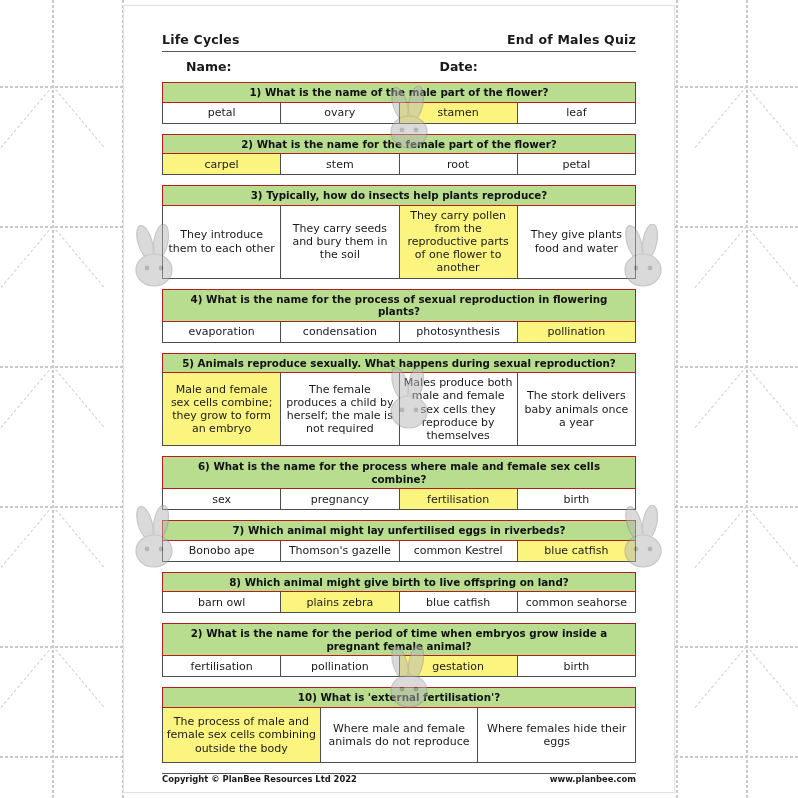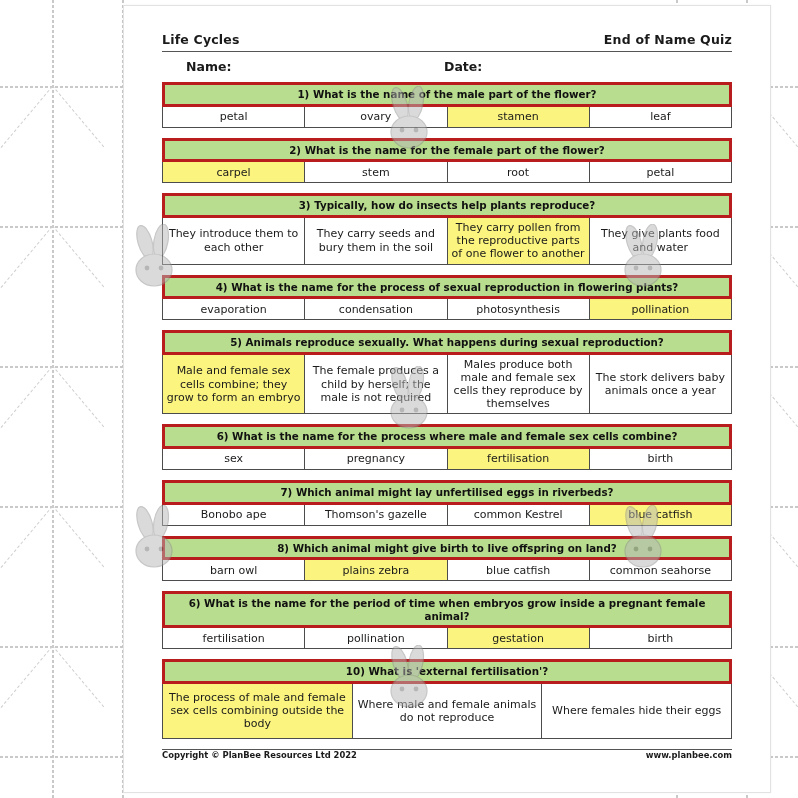--- a/index.html
+++ b/index.html
@@ -26,21 +26,21 @@
     width:1px;
     background:transparent;
     border-left:1px dashed #cfcfcf;
     transform-origin:top left;
   }
 
   
   .page {
     position:absolute;
     left:123px; top:5px;
-    width:648px; height:788px;
+    width:552px; height:788px;
     background:#ffffff;
     border:1px solid #e2e2e2;
     box-shadow:0 0 2px rgba(0,0,0,0.06);
     padding:26px 38px 10px 38px;
   }
 
   
   .hdr {
     display:flex; justify-content:space-between; align-items:flex-start;
     border-bottom:1px solid #555;
@@ -62,21 +62,21 @@
     font-family:"DejaVu Sans", sans-serif;
     font-weight:bold; font-size:12.5px; color:#1a1a1a;
   }
   .namerow .f1 { width:258px;margin-left:24px; }
   .namerow .f2 { width:200px; }
 
   
   .q { margin-bottom:10px; }
   .qhead {
     background:#b9dd8e;
-    border:3px solid #b91c1c;
+    border:1px solid #b91c1c;
     color:#111;
     font-family:"DejaVu Sans", sans-serif;
     font-weight:bold;
     font-size:10.3px;
     text-align:center;
     line-height:1.22;
     padding:3px 6px;
   }
   .opts {
     display:flex;
@@ -155,21 +155,21 @@
   <div class="diag" style="left:746px;top:506px;height:80px;transform:rotate(-40deg);"></div>
   <div class="diag" style="left:746px;top:506px;height:80px;transform:rotate(40deg);"></div>
   <div class="diag" style="left:746px;top:646px;height:80px;transform:rotate(-40deg);"></div>
   <div class="diag" style="left:746px;top:646px;height:80px;transform:rotate(40deg);"></div>
 </div>
 
 <div class="page">
 
   <div class="hdr">
     <div class="title">Life Cycles</div>
-    <div class="sub">End of Name Quiz</div>
+    <div class="sub">End of Males Quiz</div>
   </div>
 
   <div class="namerow">
     <div class="f f1">Name:</div>
     <div class="f f2">Date:</div>
   </div>
 
   <div id="questions">
       <div class="q">
         <div class="qhead">1) What is the name of the male part of the flower?</div>
@@ -237,21 +237,21 @@
       <div class="q">
         <div class="qhead">8) Which animal might give birth to live offspring on land?</div>
         <div class="opts">
           <div class="opt">barn owl</div>
           <div class="opt hl">plains zebra</div>
           <div class="opt">blue catfish</div>
           <div class="opt">common seahorse</div>
         </div>
       </div>
       <div class="q">
-        <div class="qhead">6) What is the name for the period of time when embryos grow inside a pregnant female animal?</div>
+        <div class="qhead">2) What is the name for the period of time when embryos grow inside a pregnant female animal?</div>
         <div class="opts">
           <div class="opt">fertilisation</div>
           <div class="opt">pollination</div>
           <div class="opt hl">gestation</div>
           <div class="opt">birth</div>
         </div>
       </div>
       <div class="q">
         <div class="qhead">10) What is 'external fertilisation'?</div>
         <div class="opts tall2">

